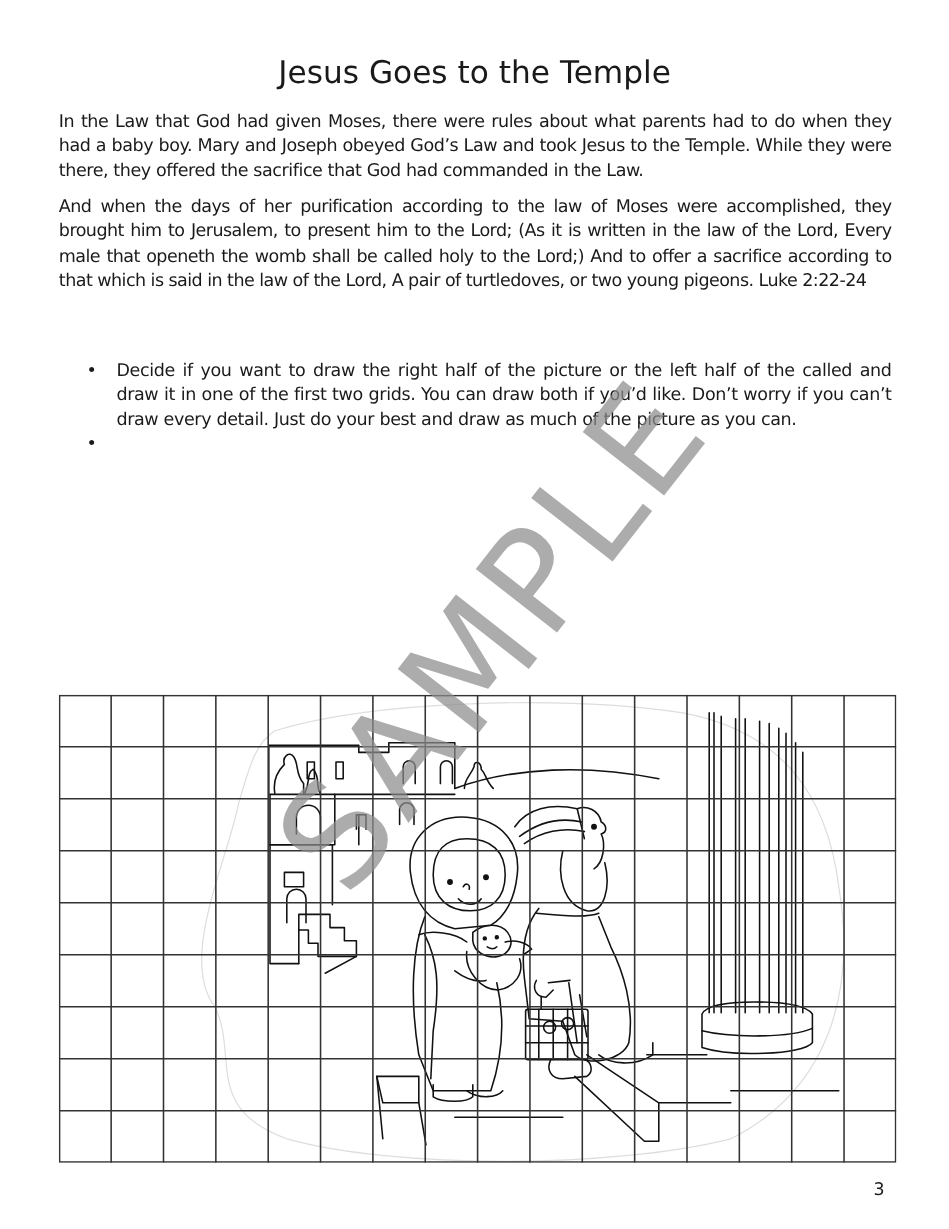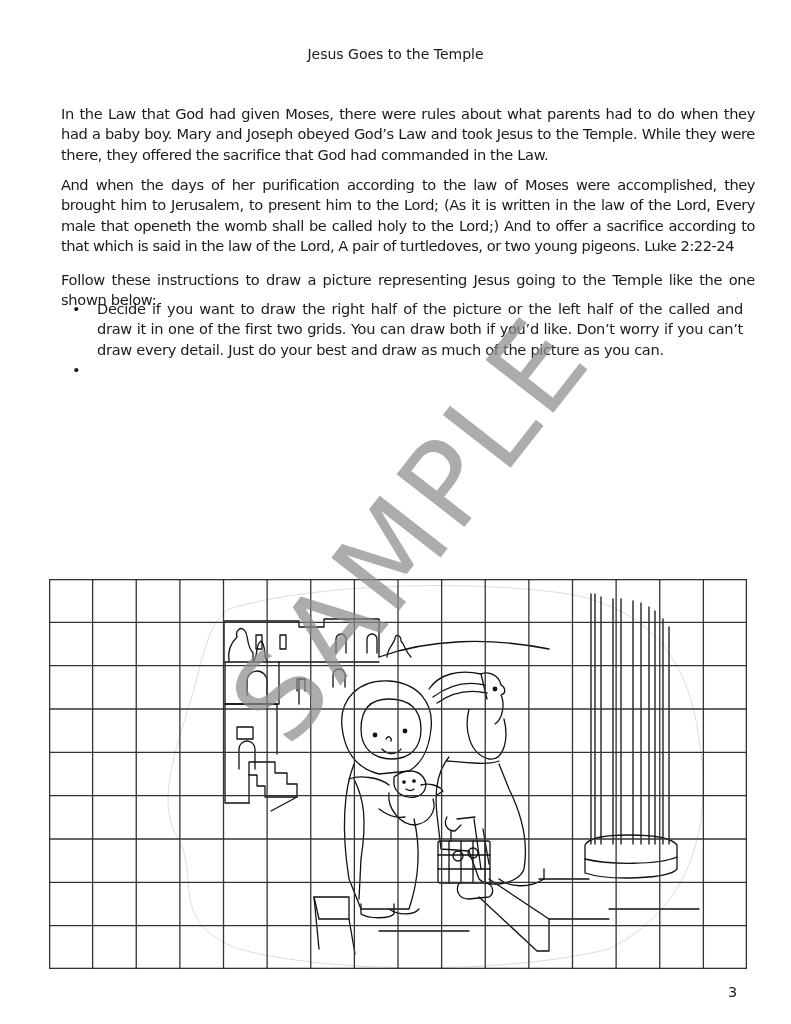--- a/index.html
+++ b/index.html
@@ -1,25 +1,25 @@
 <!DOCTYPE html>
 <html><head>
   <meta charset="utf-8">
   <style>
     html, body { margin: 0; padding: 0; background: #ffffff; }
     body { width: 791px; height: 1024px; position: relative; overflow: hidden;
            font-family: "DejaVu Sans", "Liberation Sans", sans-serif; color: #1a1a1a; }
     .page { position: absolute; left: 0; top: 0; width: 791px; height: 1024px; }
 
     .title { position: absolute; left: 0; width: 791px; top: 46px; text-align: center;
-             font-size: 14px; font-weight: normal; letter-spacing: 0px; color: #1a1a1a;
+             font-size: 26px; font-weight: normal; letter-spacing: 0px; color: #1a1a1a;
              font-family: "DejaVu Sans", sans-serif; }
 
     .para { position: absolute; left: 49px; width: 694px; font-size: 14.6px; line-height: 20.3px;
-            text-align: justify; margin: 12px; font-family: "DejaVu Sans", sans-serif; }
+            text-align: justify; margin: 0; font-family: "DejaVu Sans", sans-serif; }
     .intro { top: 92px; letter-spacing: -0.35px; }
     .verse { top: 163px; letter-spacing: -0.45px; }
     .instr { top: 258px; letter-spacing: -0.3px; }
 
     .bullets { position: absolute; left: 49px; width: 694px; top: 299px; margin: 0; padding: 0;
                list-style: none; font-size: 14.6px; line-height: 20.3px; letter-spacing: -0.3px; }
     .bullets li { position: relative; padding-left: 48px; text-align: justify; }
     .bullets li .dot { position: absolute; left: 23px; top: 0; }
 
     .grid-wrap { position: absolute; left: 49px; top: 579px; width: 698px; height: 390px; }
@@ -39,21 +39,20 @@
 <body>
 
 <div class="page">
 
   <h1 class="title" style="margin:0;">Jesus Goes to the Temple</h1>
 
   <p class="para intro">In the Law that God had given Moses, there were rules about what parents had to do when they had a baby boy. Mary and Joseph obeyed God’s Law and took Jesus to the Temple. While they were there, they offered the sacrifice that God had commanded in the Law.</p>
 
   <p class="para verse">And when the days of her purification according to the law of Moses were accomplished, they brought him to Jerusalem, to present him to the Lord; (As it is written in the law of the Lord, Every male that openeth the womb shall be called holy to the Lord;) And to offer a sacrifice according to that which is said in the law of the Lord, A pair of turtledoves, or two young pigeons. Luke 2:22-24</p>
 
-  <p class="para instr">Follow these instructions to draw a picture representing Jesus going to the Temple like the one shown below:</p>
 
   <ul class="bullets">
     <li>
       <span class="dot">•</span>
       <span>Decide if you want to draw the right half of the picture or the left half of the called and draw it in one of the first two grids. You can draw both if you’d like. Don’t worry if you can’t draw every detail. Just do your best and draw as much of the picture as you can.</span>
     </li>
     <li>
       <span class="dot">•</span>
     </li>
   </ul>

